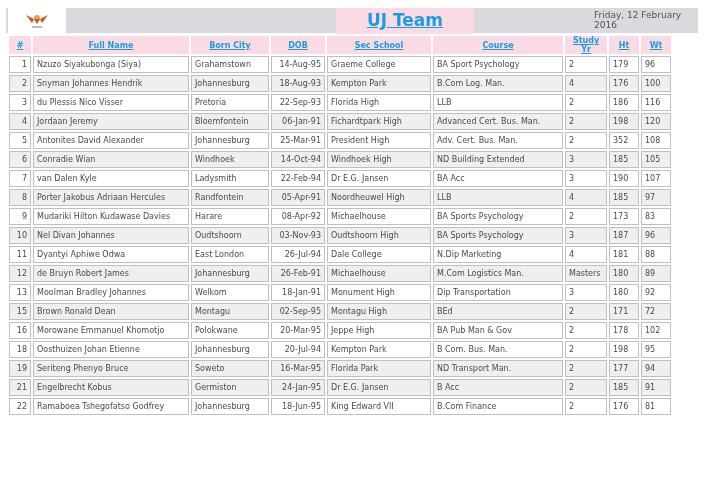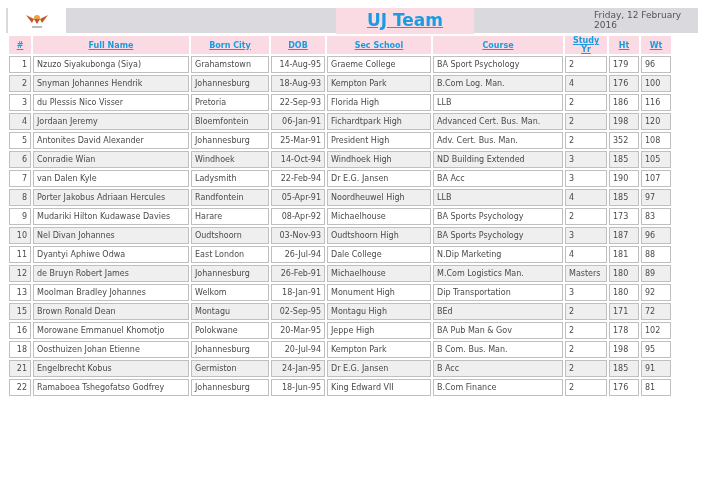--- a/index.html
+++ b/index.html
@@ -224,20 +224,31 @@
         <td>Oosthuizen Johan Etienne</td>
         <td>Johannesburg</td>
         <td class="dob">20-Jul-94</td>
         <td>Kempton Park</td>
         <td>B Com. Bus. Man.</td>
         <td>2</td>
         <td>198</td>
         <td>95</td>
       </tr>
       <tr class="even">
+        <td class="num">19</td>
+        <td>Seriteng Phenyo Bruce</td>
+        <td>Soweto</td>
+        <td class="dob">16-Mar-95</td>
+        <td>Florida Park</td>
+        <td>ND Transport Man.</td>
+        <td>2</td>
+        <td>177</td>
+        <td>94</td>
+      </tr>
+      <tr class="even">
         <td class="num">21</td>
         <td>Engelbrecht Kobus</td>
         <td>Germiston</td>
         <td class="dob">24-Jan-95</td>
         <td>Dr E.G. Jansen</td>
         <td>B Acc</td>
         <td>2</td>
         <td>185</td>
         <td>91</td>
       </tr>

